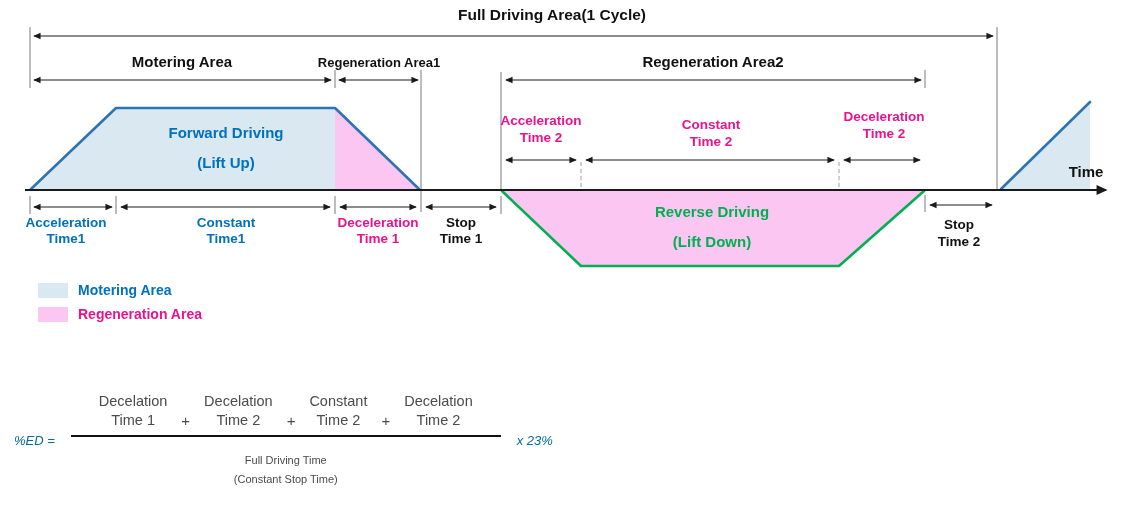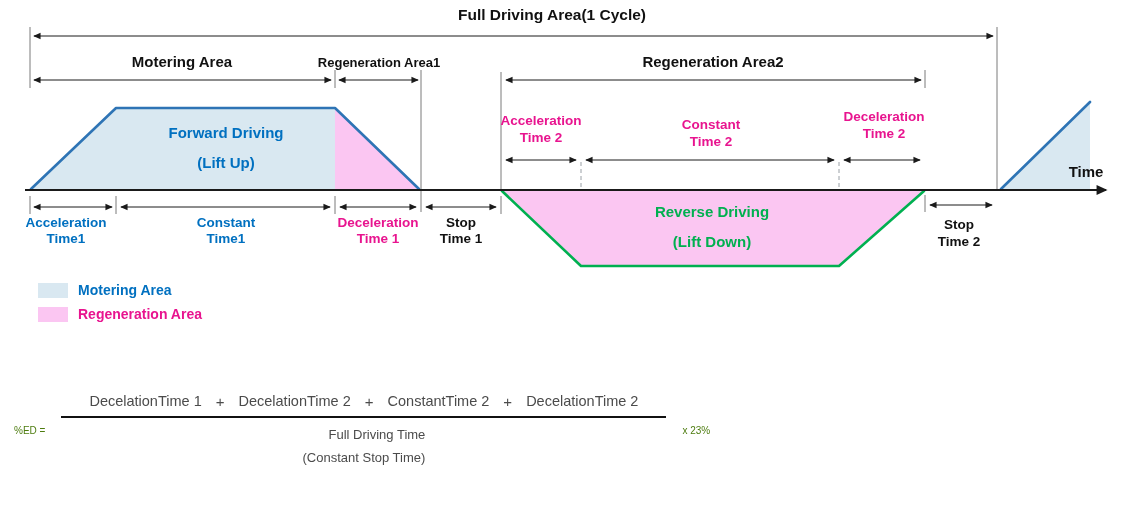--- a/index.html
+++ b/index.html
@@ -18,28 +18,28 @@
 
   
   .dim   { stroke:#1a1a1a; stroke-width:1; }
   .axis  { stroke:#1a1a1a; stroke-width:2.2; }
   .tick  { stroke:#7a7a7a; stroke-width:1; }
   .dash  { stroke:#9aa0a6; stroke-width:1; stroke-dasharray:4 3; }
   .outline { fill:none; stroke-width:2.6; stroke-linejoin:round; stroke-linecap:round; }
 
   
   .formula { position:absolute; left:14px; top:392px; display:flex; align-items:center; gap:16px; }
-  .f-side { font-size:10px; color:#4d7c0f; white-space:nowrap; }
+  .f-side { font-size:13px; color:#0369a1; white-space:nowrap;font-style:italic; }
   .fraction { display:flex; flex-direction:column; align-items:center; }
   .numerator { display:flex; align-items:flex-end; column-gap:14px;
                padding:0 28px 5px 28px; border-bottom:2px solid #111; }
-  .term { display:flex; flex-direction:row; align-items:center;
+  .term { display:flex; flex-direction:column; align-items:center;
           font-size:14.5px; line-height:1.3; color:#4b4b4b; white-space:nowrap; }
   .plus { font-size:15px; color:#4b4b4b; padding-bottom:1px; }
-  .denominator { padding-top:6px; text-align:right; font-size:13px;
+  .denominator { padding-top:14px; text-align:center; font-size:11px;
                  line-height:1.75; color:#4b4b4b; }
 </style>
 </head>
 <body>
 
 <div class="canvas">
 
   <svg width="1138" height="340" viewBox="0 0 1138 340">
     <defs>
       <marker id="dimArrow" viewBox="0 0 10 10" refX="8.6" refY="5" markerWidth="9" markerHeight="8" markerUnits="userSpaceOnUse" orient="auto-start-reverse">

